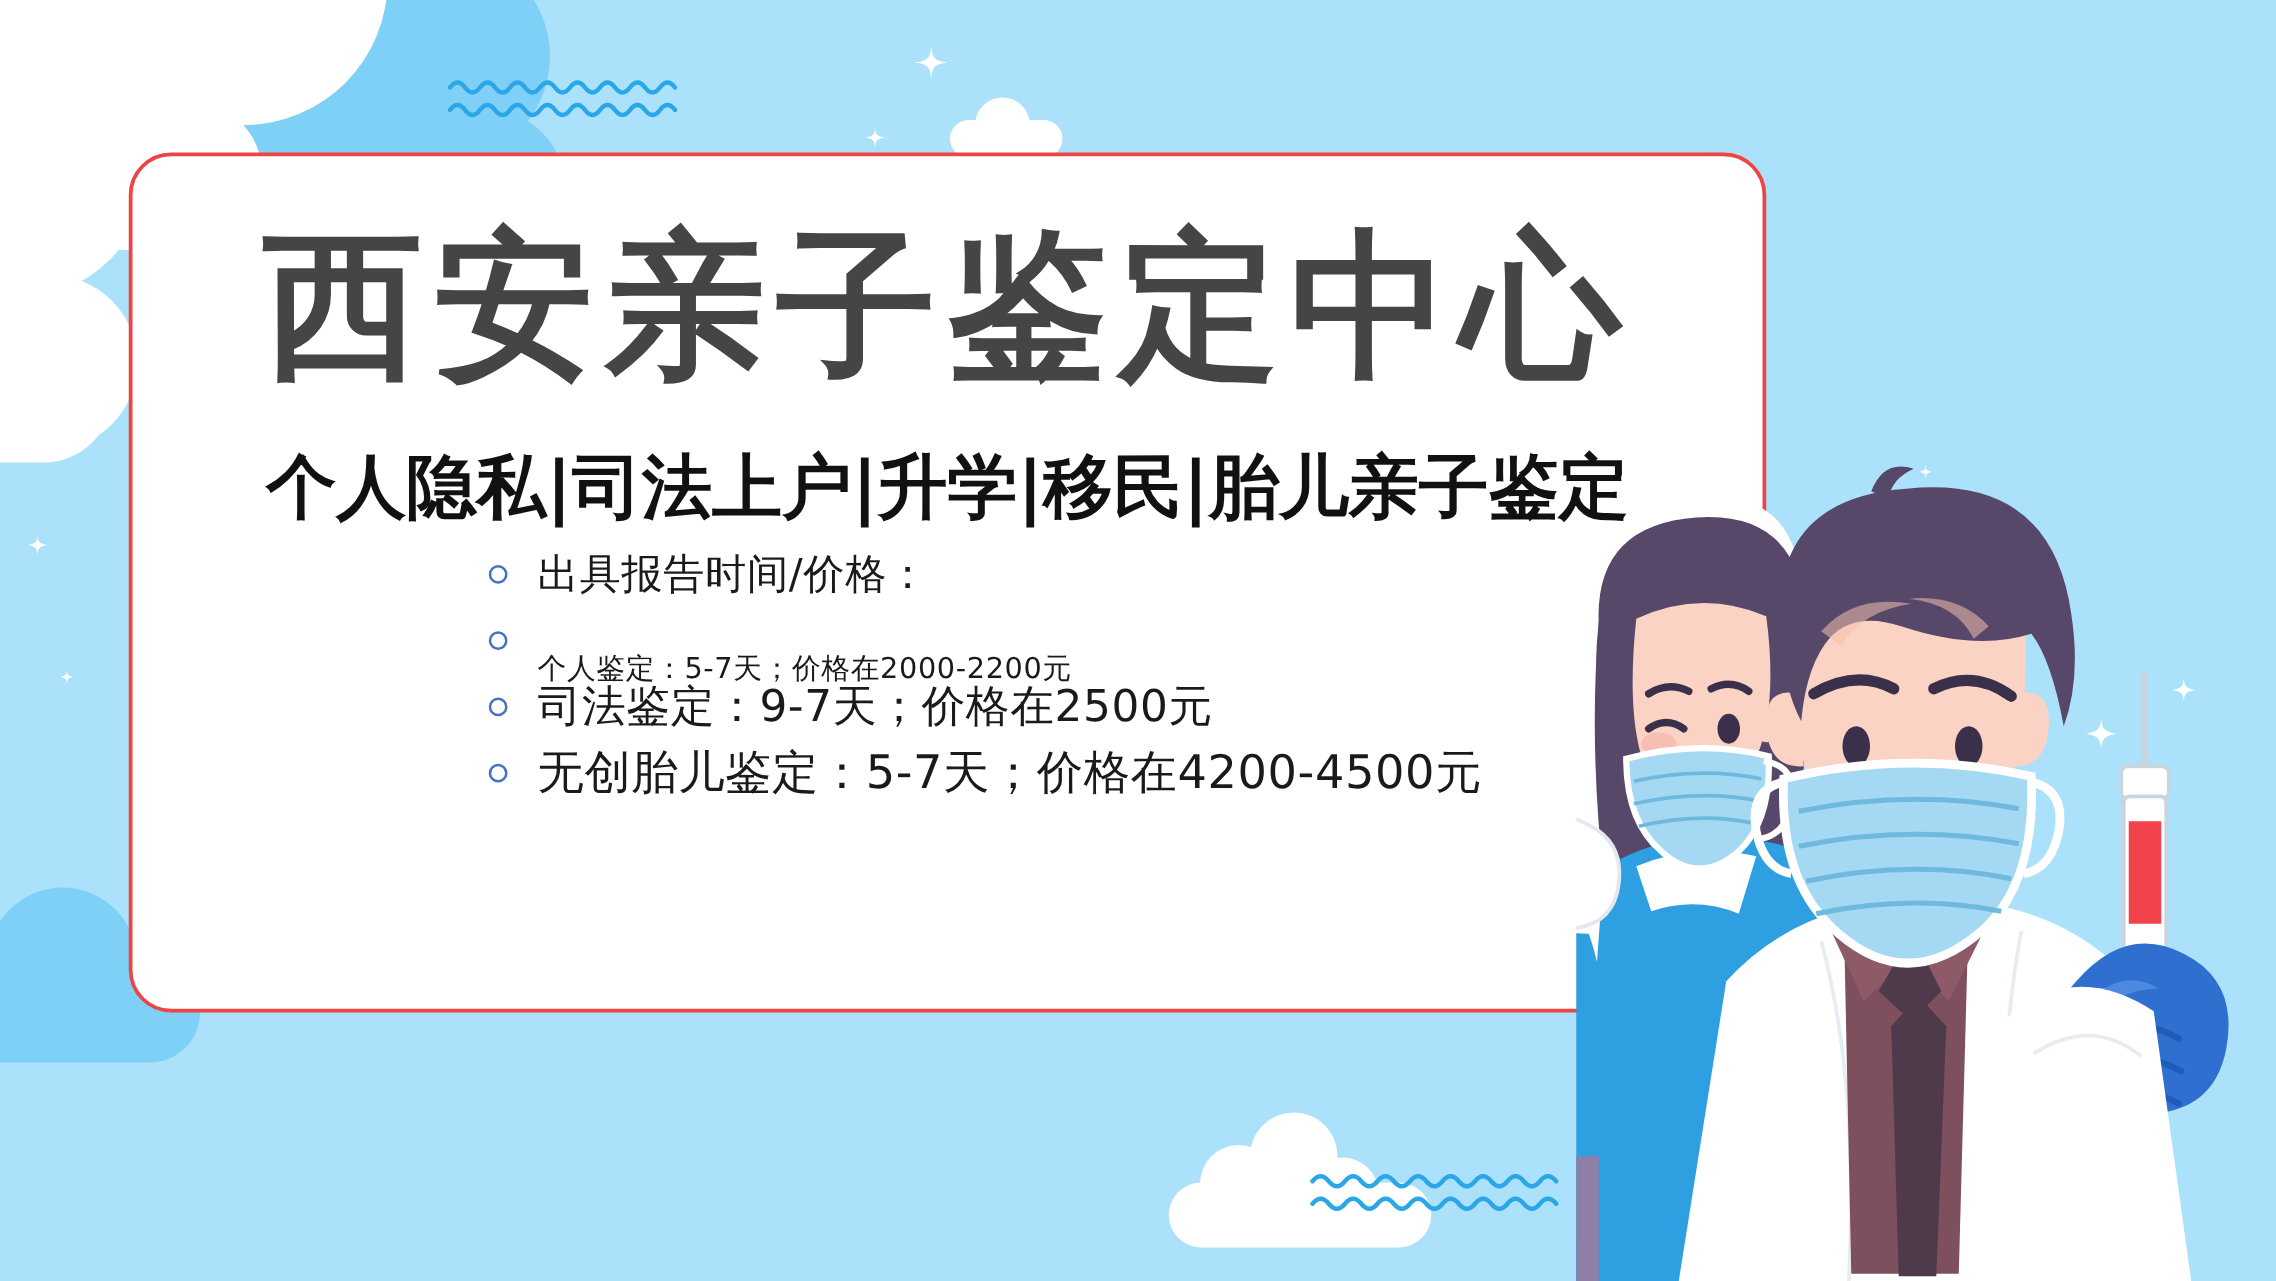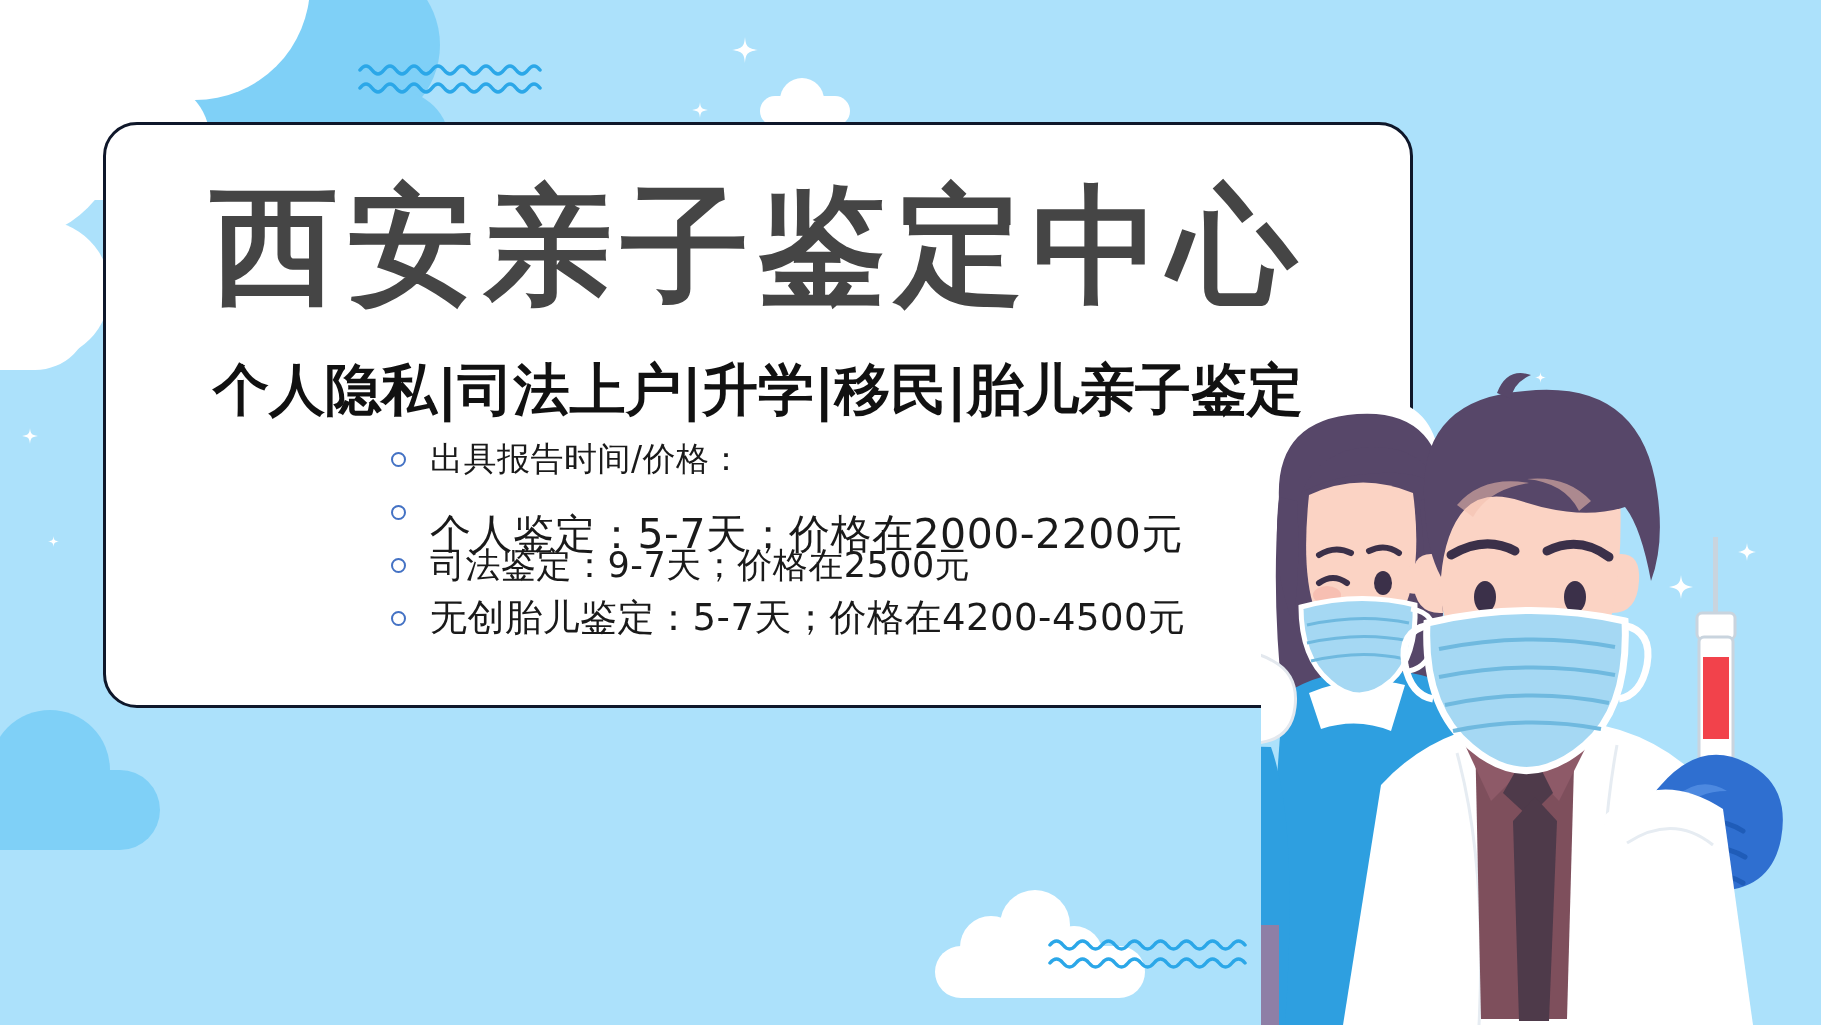--- a/index.html
+++ b/index.html
@@ -46,23 +46,23 @@
   }
   .sparkle.small { width: 16px; height: 16px; }
   .sparkle.tiny  { width: 11px; height: 11px; }
 
   
   #card {
     position: absolute;
     left: 103px;
     top: 122px;
     width: 1310px;
-    height: 586px;
+    height: 688px;
     background: #ffffff;
-    border: 3px solid #0f172a;
+    border: 3px solid #ef4444;
     border-radius: 34px;
     box-sizing: border-box;
   }
 
   
   #main-title {
     position: absolute;
     left: 0;
     right: 0;
     top: 52px;
@@ -110,21 +110,21 @@
     box-sizing: border-box;
   }
   .bullet-text {
     font-size: 35px;
     color: #1A1A1A;
     font-family: "DejaVu Sans", "Liberation Sans", sans-serif;
     letter-spacing: 0.5px;
     white-space: nowrap;
   }
   .bullet-row.b1 .bullet-text { font-size: 33px; }
-  .bullet-row.b2 .bullet-text { font-size: 41px; margin-top: 44px; }
+  .bullet-row.b2 .bullet-text { font-size: 23px; margin-top: 44px; }
   .bullet-row.b3 .bullet-text { font-size: 35px; }
   .bullet-row.b4 .bullet-text { font-size: 37px; }
 
   
   #illustration {
     position: absolute;
     right: 0;
     bottom: 0;
     width: 560px;
     height: 800px;

